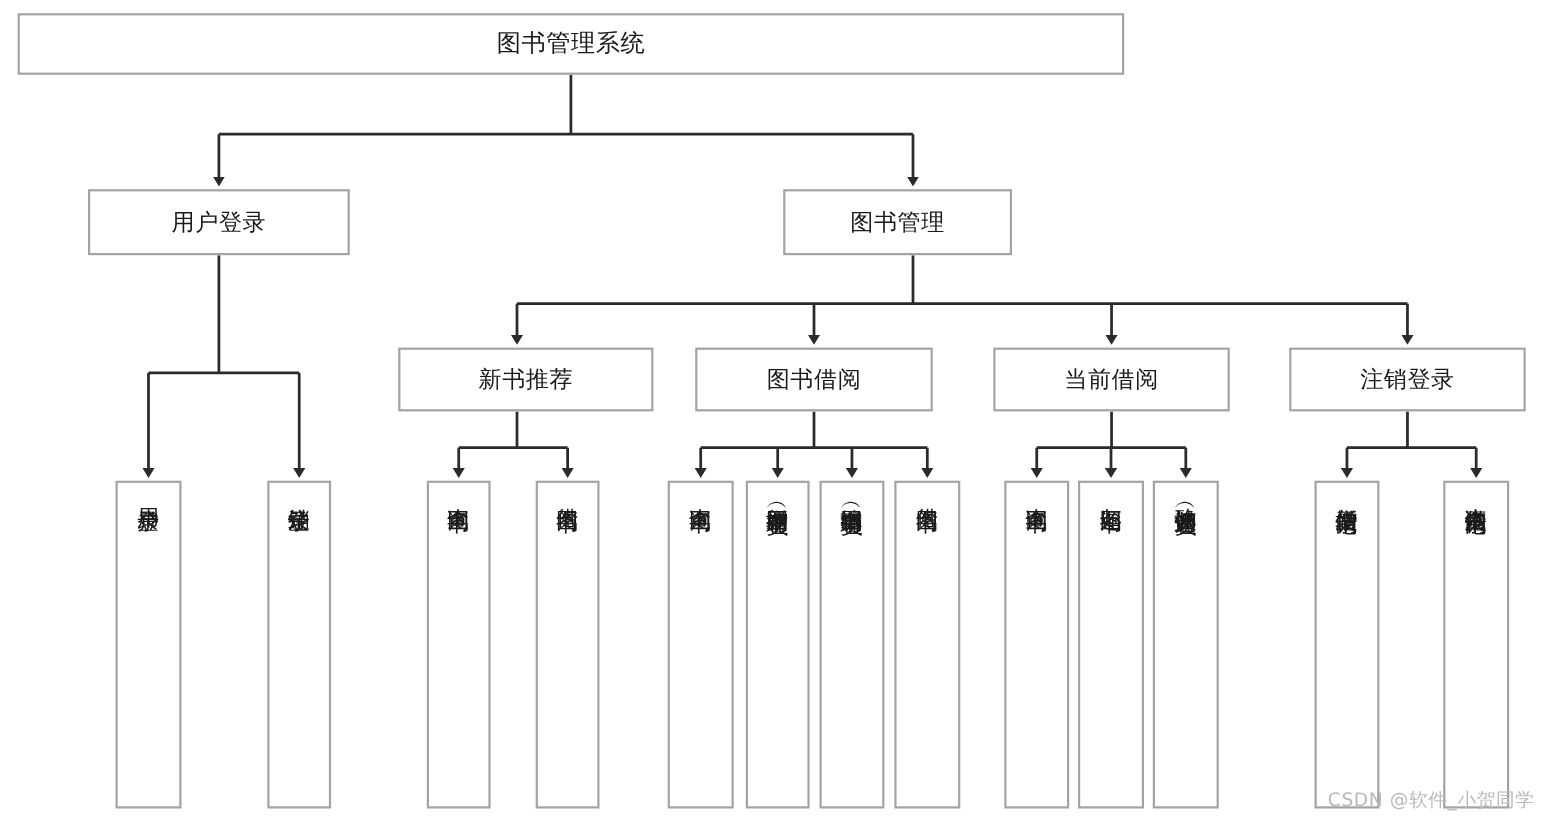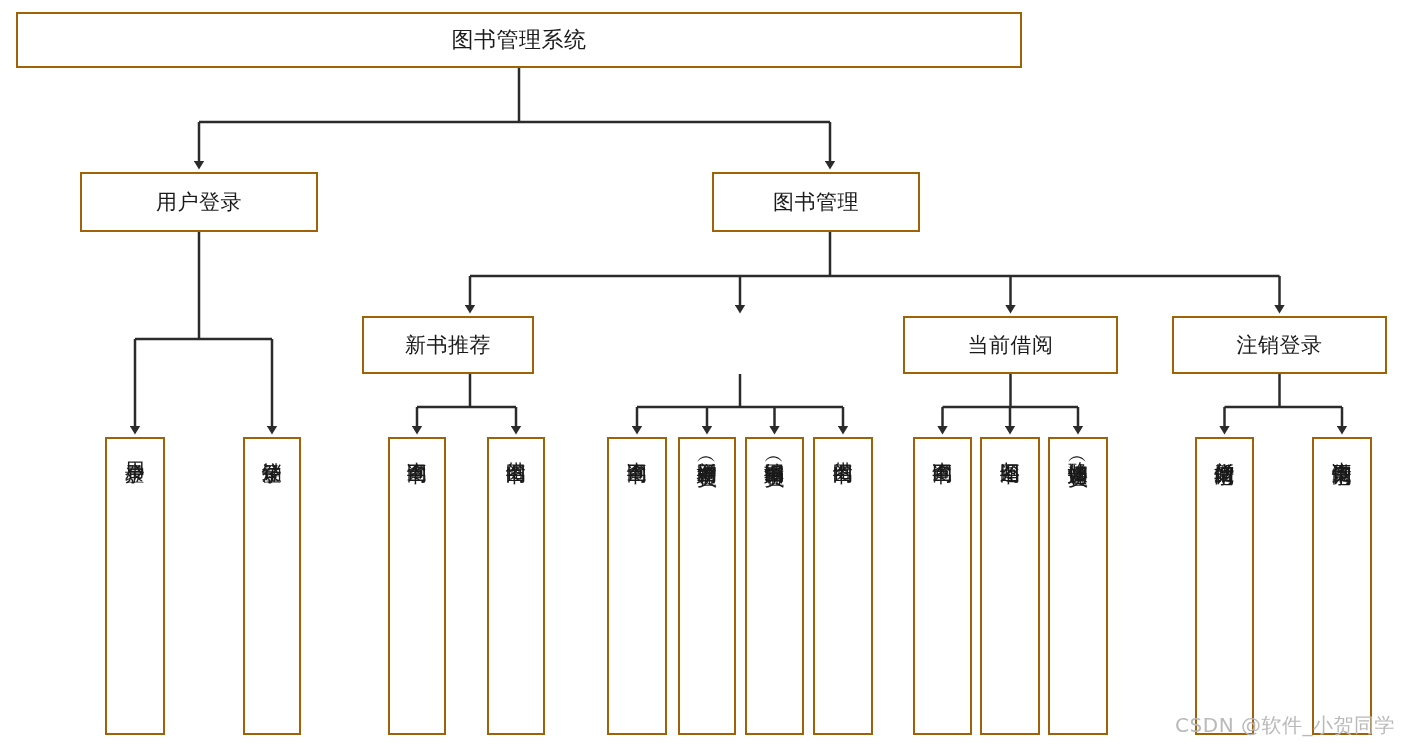--- a/index.html
+++ b/index.html
@@ -22,21 +22,21 @@
     position: absolute;
     left: 0;
     top: 0;
     width: 1405px;
     height: 747px;
     pointer-events: none;
   }
   .node {
     position: absolute;
     box-sizing: border-box;
-    border: 2px solid #a16207;
+    border: 2px solid #a3a3a3;
     background: #ffffff;
     display: flex;
     align-items: center;
     justify-content: center;
     color: #1a1a1a;
   }
   .node .label {
     display: block;
     text-align: center;
     line-height: 1.18;
@@ -58,21 +58,21 @@
     text-orientation: upright;
     font-size: 20px;
     line-height: 1.22;
     letter-spacing: 1px;
     white-space: nowrap;
   }
   #watermark {
     position: absolute;
     right: 10px;
     bottom: 8px;
-    font-size: 20px;
+    font-size: 17px;
     color: #b9b9b9;
     letter-spacing: 0.5px;
     white-space: nowrap;
     font-family: "DejaVu Sans", "Liberation Sans", sans-serif;
   }
 </style>
 </head>
 <body>
 
 <div id="diagram-root">
@@ -124,22 +124,25 @@
     <span class="label">图书管理系统</span>
   </div>
 
   <div class="node horizontal" style="left: 80px; top: 172px; width: 238px; height: 60px;">
     <span class="label">用户登录</span>
   </div>
   <div class="node horizontal" style="left: 712px; top: 172px; width: 208px; height: 60px;">
     <span class="label">图书管理</span>
   </div>
 
-  <div class="node horizontal" style="left: 362px; top: 316px; width: 172px; height: 58px;">
+  <div class="node horizontal" style="left: 362px; top: 316px; width: 232px; height: 58px;">
     <span class="label">新书推荐</span>
+  </div>
+  <div class="node horizontal" style="left: 632px; top: 316px; width: 216px; height: 58px;">
+    <span class="label">图书借阅</span>
   </div>
   <div class="node horizontal" style="left: 903px; top: 316px; width: 215px; height: 58px;">
     <span class="label">当前借阅</span>
   </div>
   <div class="node horizontal" style="left: 1172px; top: 316px; width: 215px; height: 58px;">
     <span class="label">注销登录</span>
   </div>
 
   <div class="node vertical" style="left: 105px; top: 437px; width: 60px; height: 298px;">
     <span class="label">用户登录</span>

